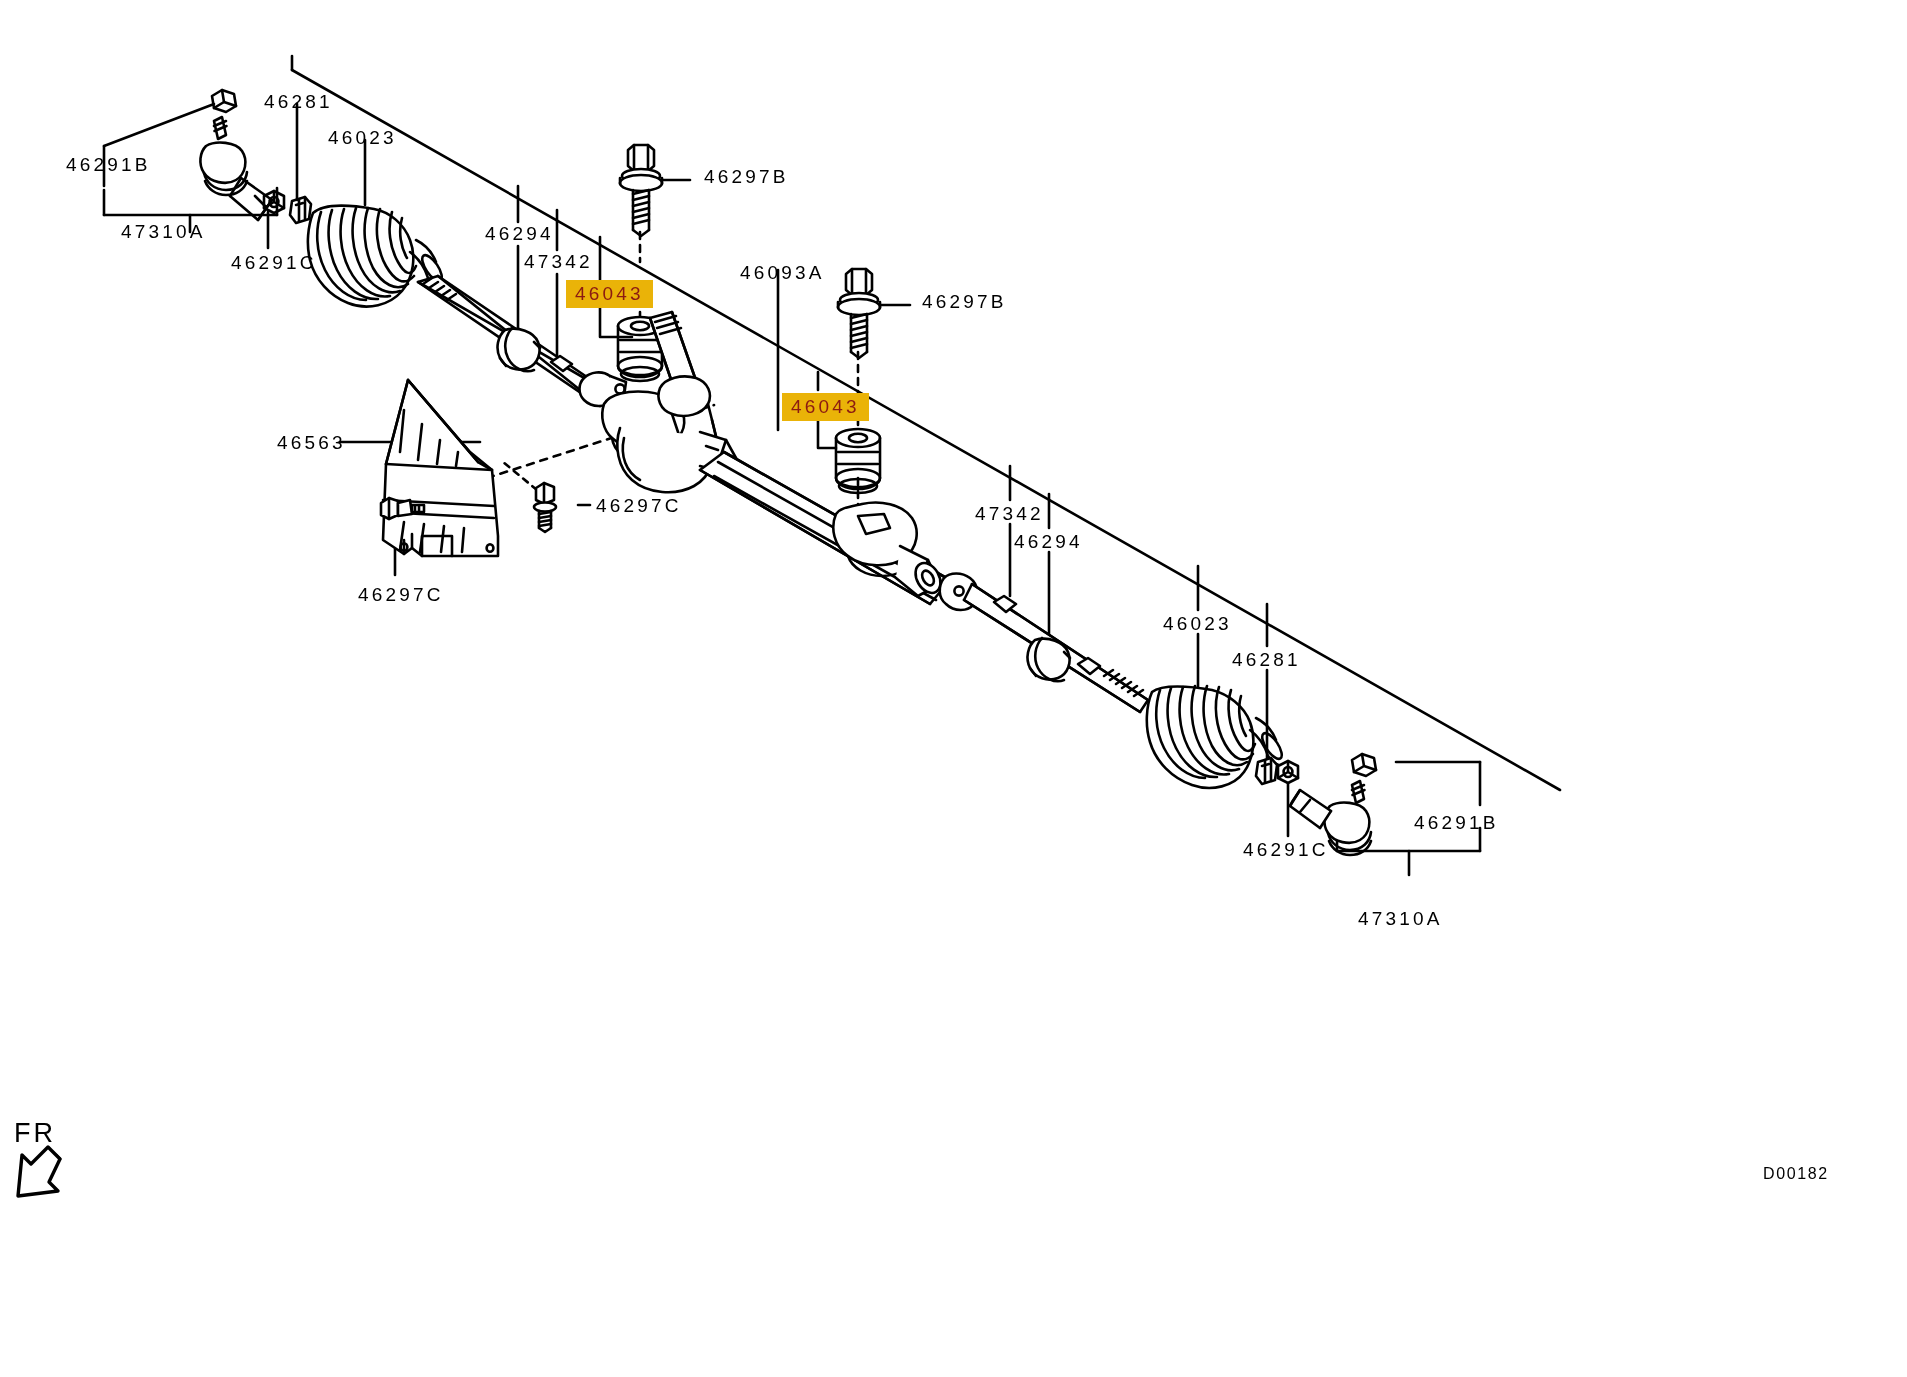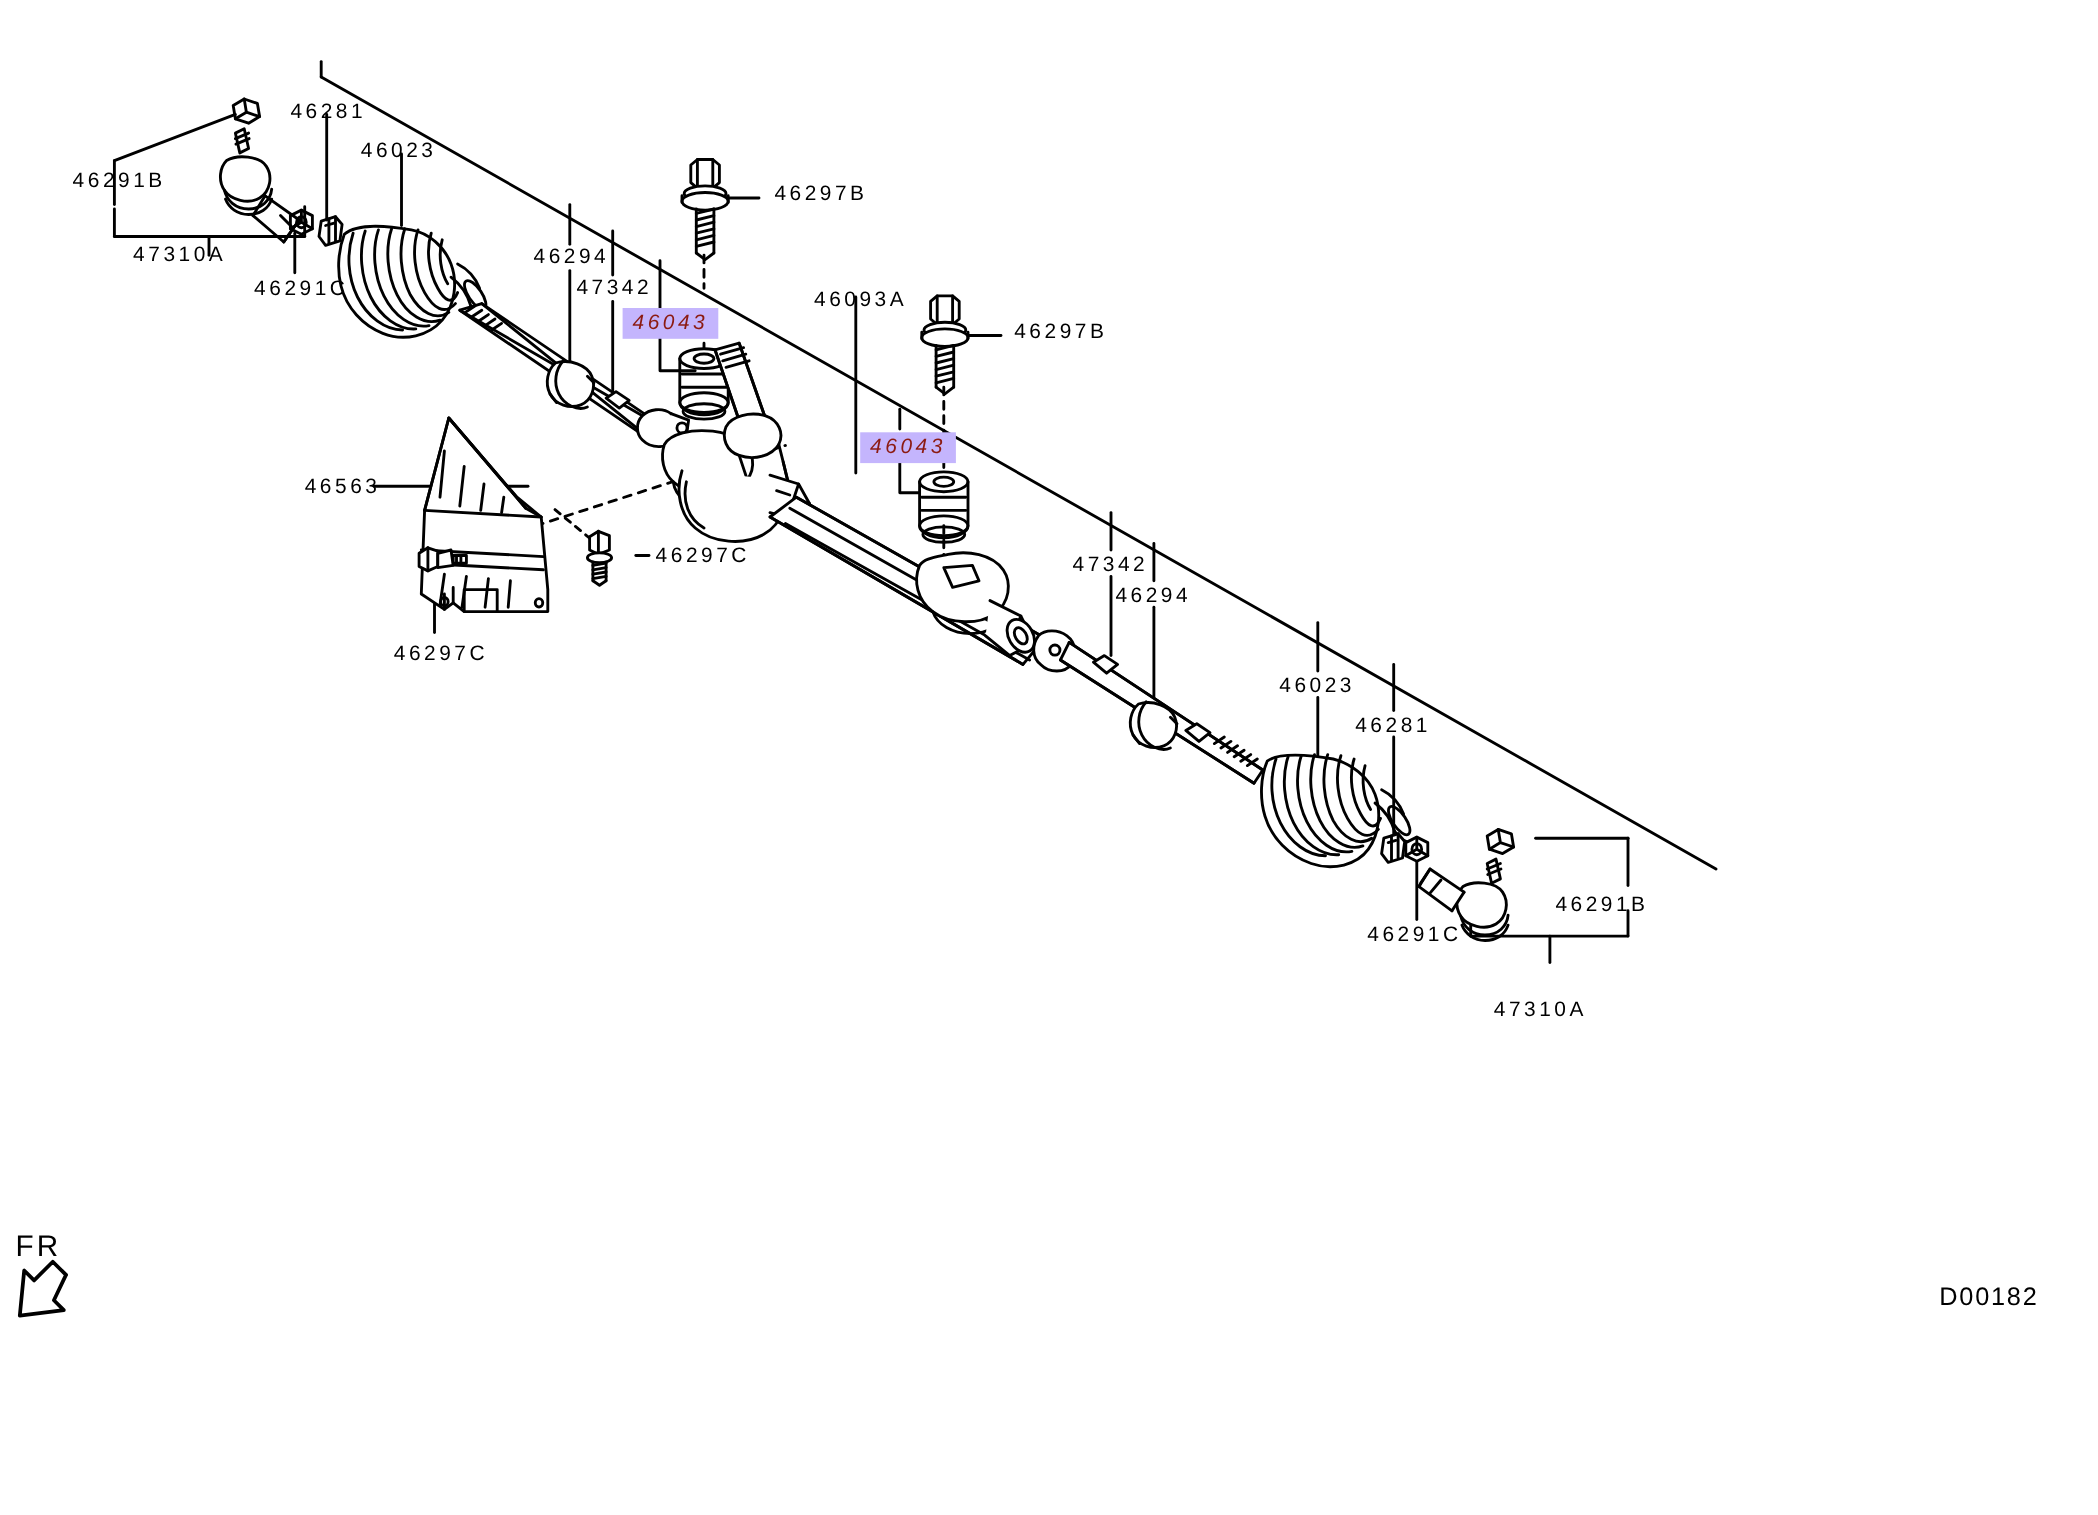--- a/index.html
+++ b/index.html
@@ -13,35 +13,34 @@
   .lbl{
     position:absolute;
     font-family:"Liberation Sans","DejaVu Sans",sans-serif;
     font-size:19px;
     letter-spacing:3.2px;
     color:#000;
     white-space:nowrap;
     line-height:1;
   }
   .lbl.hi{
-    background:#c4b5fd;
+    background:#eab308;
     color:#8c1b12;
     padding:4px 9px 5px 9px;
-    font-style:italic;
   }
   .fr-text{
     position:absolute;
     font-size:27px;
     letter-spacing:3px;
     color:#000;
     font-family:"Liberation Sans","DejaVu Sans",sans-serif;
   }
   .draw-id{
     position:absolute;
-    font-size:23px;
+    font-size:16px;
     letter-spacing:1.6px;
     color:#000;
     font-family:"Liberation Sans","DejaVu Sans",sans-serif;
   }
   #footer-bar{
     position:absolute;left:0;top:1222px;width:1907px;height:155px;
     background:#6b6b6b;
     display:flex;align-items:center;justify-content:center;
   }
   #footer-text{

